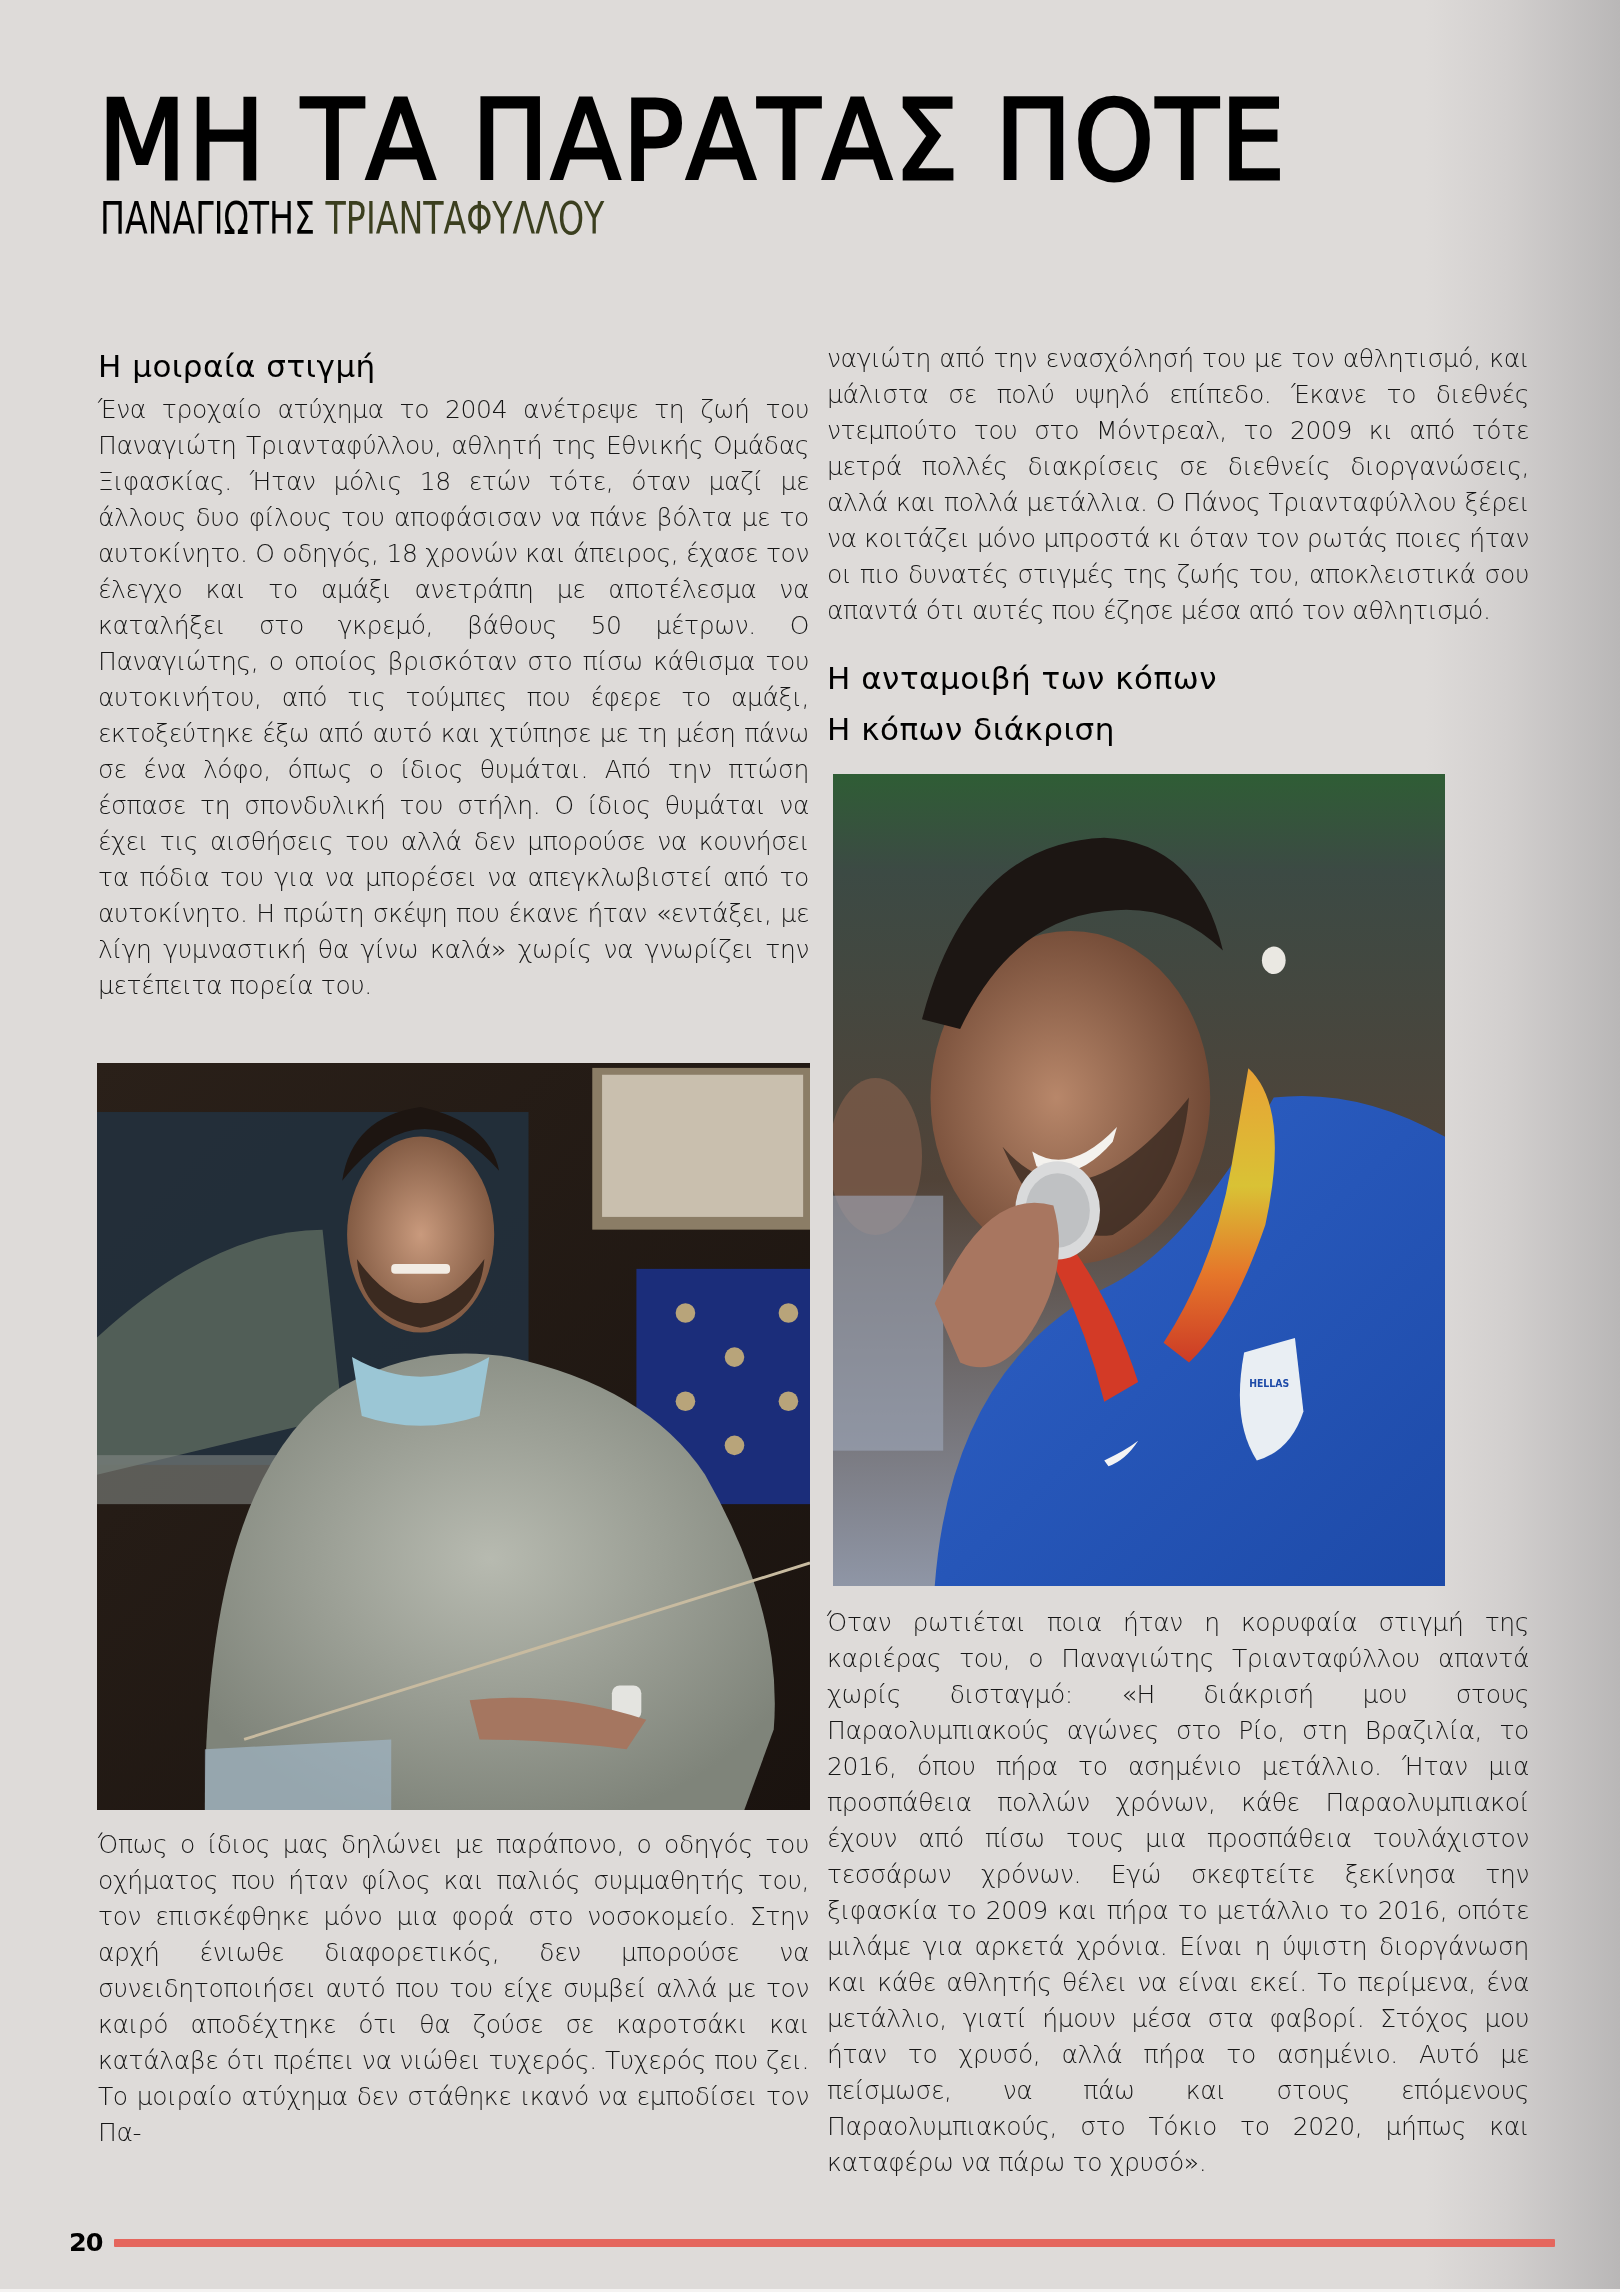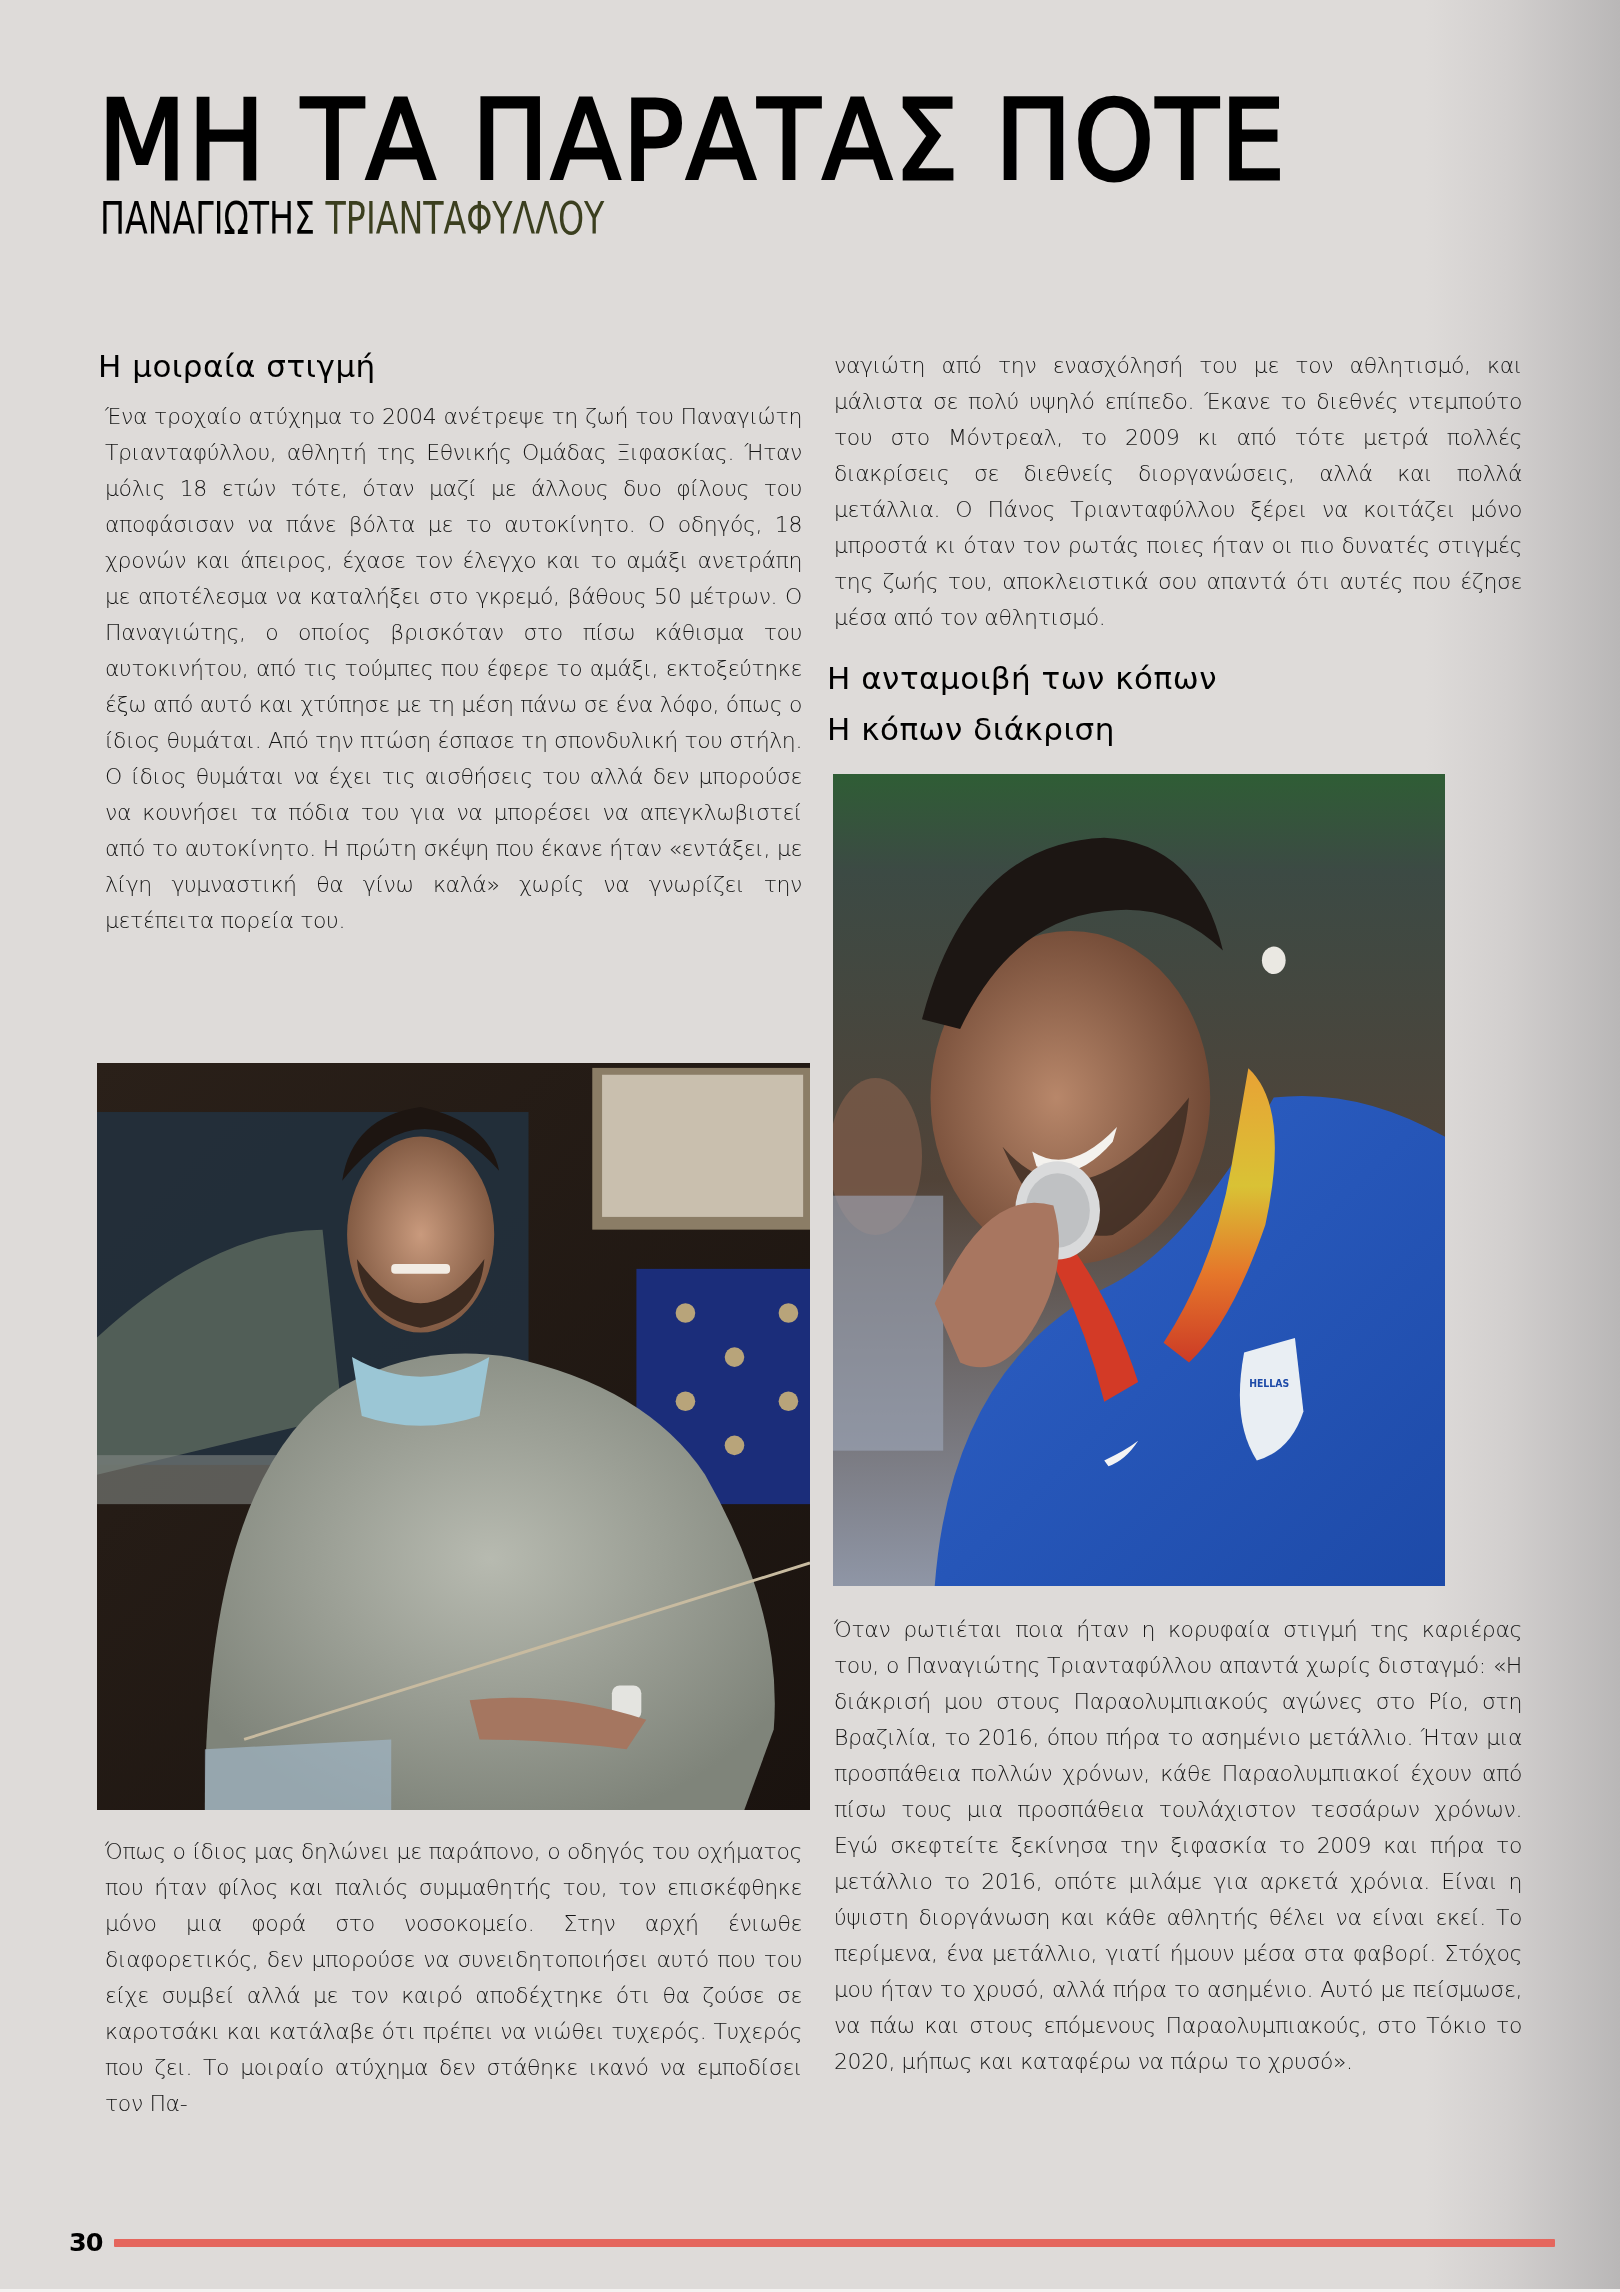--- a/index.html
+++ b/index.html
@@ -27,22 +27,22 @@
 
   .col { position: absolute; }
   .col-left { left: 98px; width: 711px; }
   .col-right { left: 827px; width: 702px; }
 
   h2.section {
     margin: 0; font-family: "DejaVu Sans", sans-serif; font-weight: 400;
     font-size: 31px; line-height: 51px; color: #000; letter-spacing: 0.5px;
   }
   p.body {
-    margin: 7px; font-family: "DejaVu Sans", sans-serif; font-weight: 300;
-    font-size: 22px; line-height: 36px; text-align: justify;
+    margin: 0; font-family: "DejaVu Sans", sans-serif; font-weight: 300;
+    font-size: 25px; line-height: 36px; text-align: justify;
     text-align-last: left; color: #161616; letter-spacing: -0.4px;
     font-stretch: condensed;
   }
 
   .photo { position: absolute; overflow: hidden; }
   .photo svg { display: block; width: 100%; height: 100%; }
 
   .footer-num {
     position: absolute; left: 69px; top: 2227px; font-family: "DejaVu Sans", sans-serif;
     font-weight: 700; font-size: 25.5px; color: #000; letter-spacing: -1px;
@@ -166,15 +166,15 @@
     <path d="M485 590 L545 575 L555 650 Q540 690 500 700 Q470 660 485 590 Z" fill="#e9eef3"></path>
     <text x="491" y="625" font-size="11" font-family="DejaVu Sans, sans-serif" fill="#1d4aa8" font-weight="700">HELLAS</text>
     <path d="M320 700 Q345 690 360 680 Q345 700 325 706 Z" fill="#f4f4f4"></path>
   </svg>
 </div>
 
 <div class="col col-right" style="top:1605px;">
   <p class="body">Όταν ρωτιέται ποια ήταν η κορυφαία στιγμή της καριέρας του, ο Παναγιώτης Τριανταφύλλου απαντά χωρίς δισταγμό: «Η διάκρισή μου στους Παραολυμπιακούς αγώνες στο Ρίο, στη Βραζιλία, το 2016, όπου πήρα το ασημένιο μετάλλιο. Ήταν μια προσπάθεια πολλών χρόνων, κάθε Παραολυμπιακοί έχουν από πίσω τους μια προσπάθεια τουλάχιστον τεσσάρων χρόνων. Εγώ σκεφτείτε ξεκίνησα την ξιφασκία το 2009 και πήρα το μετάλλιο το 2016, οπότε μιλάμε για αρκετά χρόνια. Είναι η ύψιστη διοργάνωση και κάθε αθλητής θέλει να είναι εκεί. Το περίμενα, ένα μετάλλιο, γιατί ήμουν μέσα στα φαβορί. Στόχος μου ήταν το χρυσό, αλλά πήρα το ασημένιο. Αυτό με πείσμωσε, να πάω και στους επόμενους Παραολυμπιακούς, στο Τόκιο το 2020, μήπως και καταφέρω να πάρω το χρυσό».</p>
 </div>
 
-<div class="footer-num">30</div>
+<div class="footer-num">20</div>
 <div class="footer-rule"></div>
 
 
 </body></html>

